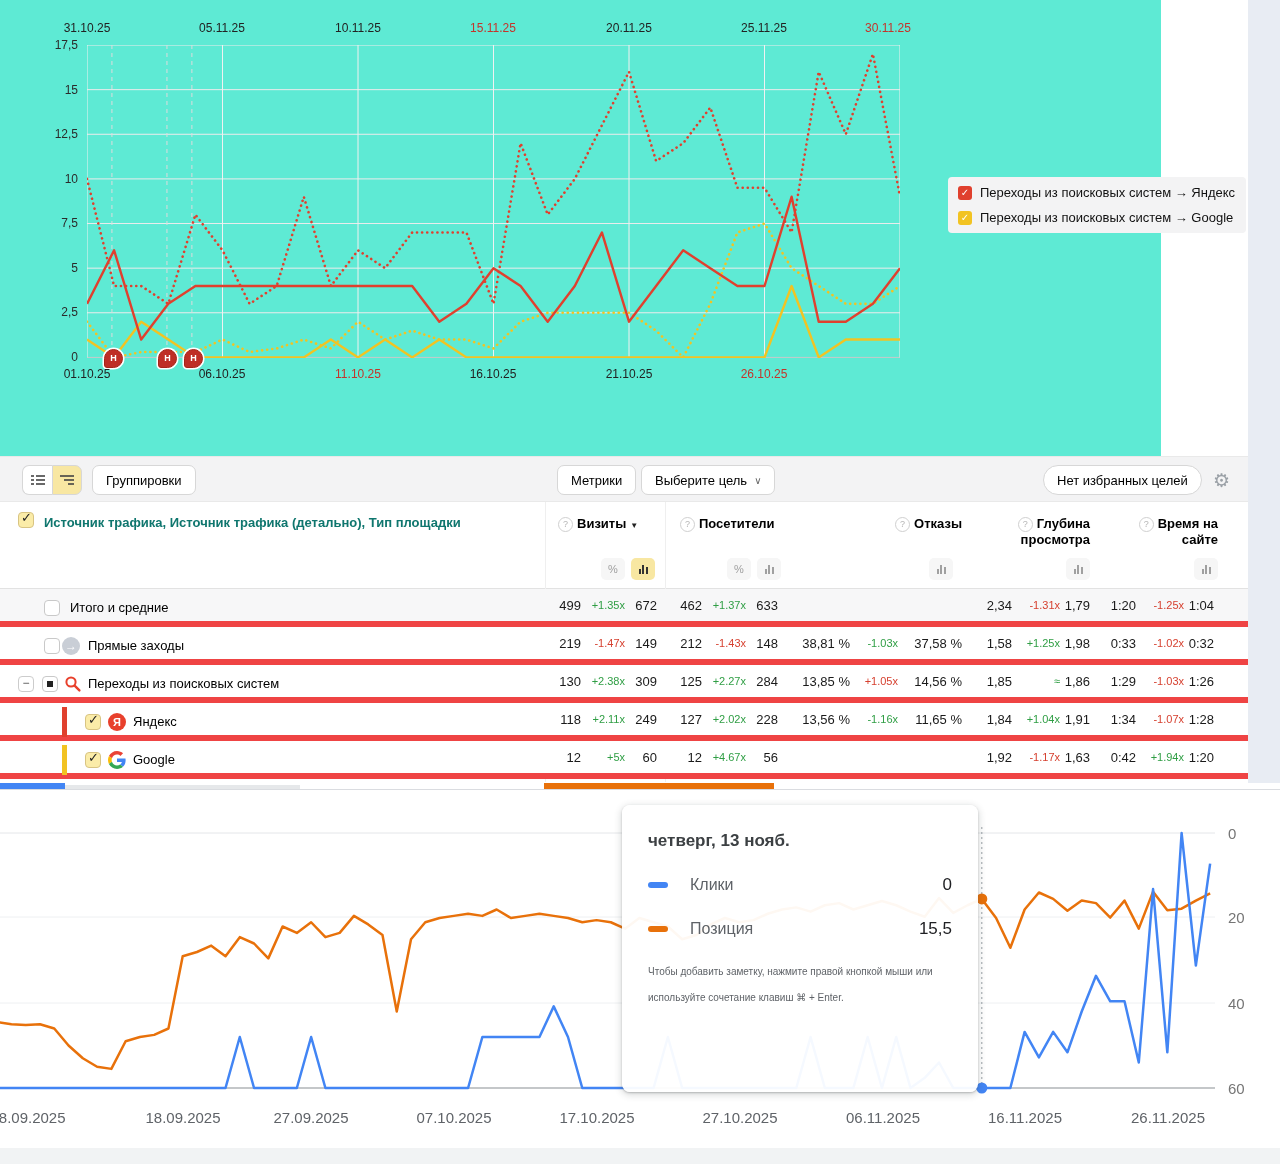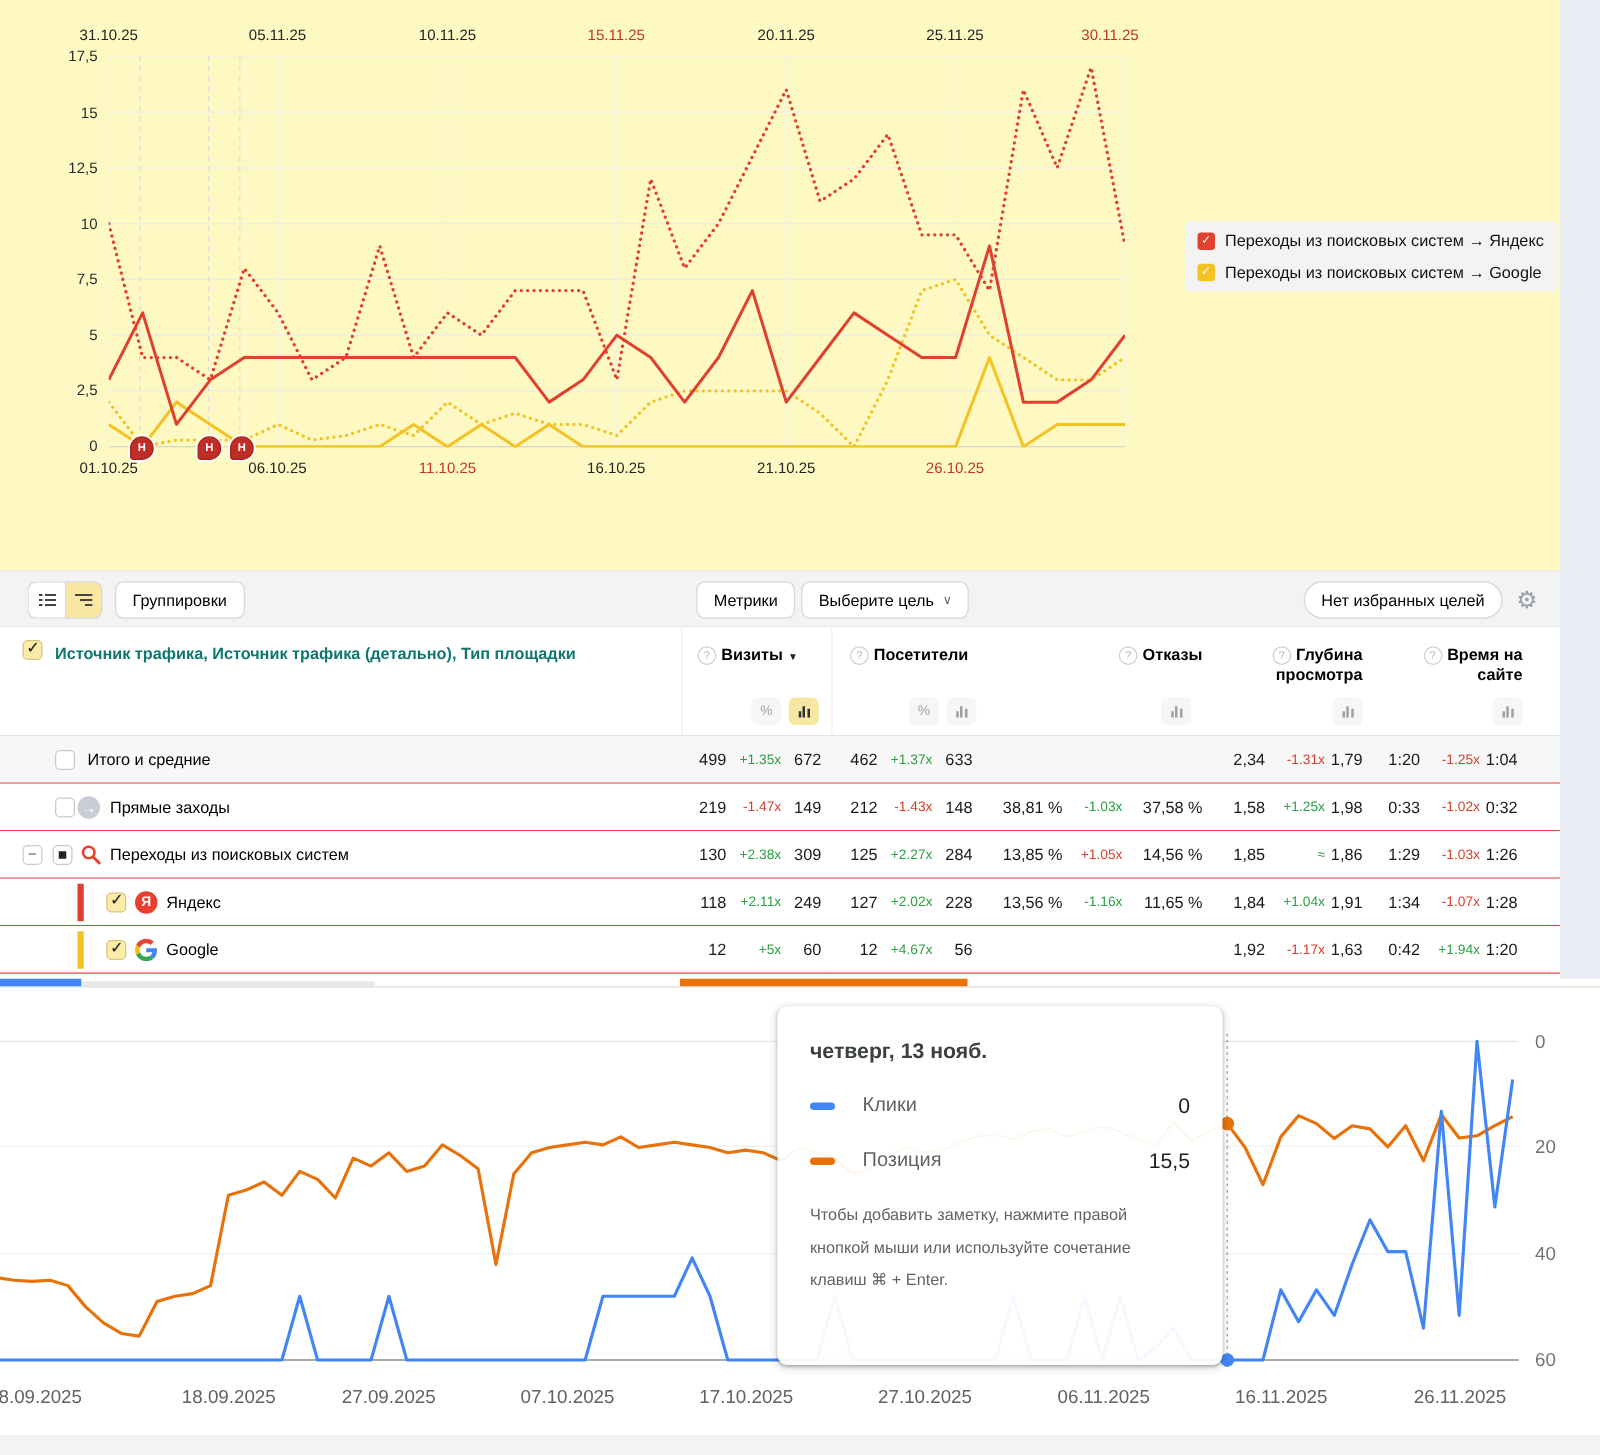--- a/index.html
+++ b/index.html
@@ -1,21 +1,21 @@
 <!DOCTYPE html>
 <html><head>
 <meta charset="utf-8">
 <style>
   html,body{margin:0;padding:0;background:#fff;}
   body{width:1280px;height:1164px;position:relative;overflow:hidden;
        font-family:"Liberation Sans","DejaVu Sans",sans-serif;color:#1a1a1a;}
   svg{display:block}
 
   
-  .sec-top{position:absolute;left:0;top:0;width:1280px;height:456px;background:#fef9c3;}
+  .sec-top{position:absolute;left:0;top:0;width:1161px;height:456px;background:#5eead4;}
   .plot{position:absolute;left:87px;top:45px;width:813px;height:313px;}
   .ylab{position:absolute;left:24px;width:54px;text-align:right;font-size:12px;color:#2b2b2b;}
   .tax-lab,.bax-lab{position:absolute;transform:translateX(-50%);font-size:12px;color:#222;white-space:nowrap;}
   .tax-lab{top:21px}.bax-lab{top:367px}
   .holiday{color:#c4342b;}
   .note-pin{position:absolute;top:349px;width:17px;height:17px;border-radius:50% 50% 50% 3px;
     background:#bf2e26;border:1px solid #a82419;color:#fff;font-size:9px;font-weight:bold;
     line-height:16px;text-align:center;transform:rotate(0);box-shadow:0 0 0 1.5px #fff;}
   .legend{position:absolute;left:948px;top:177px;width:298px;height:56px;background:#f3f3f4;
     border-radius:4px;padding:8px 10px;box-sizing:border-box;display:flex;flex-direction:column;justify-content:space-between;}
@@ -46,21 +46,21 @@
     font-size:9px;line-height:12px;text-align:center;margin-right:4px;vertical-align:1px;font-weight:normal;}
   .sorticon{font-size:8px;margin-left:4px;color:#222;}
   .tg{position:absolute;top:56px;display:flex;gap:6px;}
   .tgl{width:24px;height:22px;border-radius:5px;background:#f6f6f6;color:#a0a0a0;font-size:11px;
     display:flex;align-items:center;justify-content:center;cursor:pointer;}
   .tgl.active{background:#f8e7a2;color:#333;}
   .bars{display:inline-flex;gap:1.5px;align-items:flex-end;height:10px;}
   .bars i{width:2px;background:currentColor;display:block;}
   .bars i:nth-child(1){height:5px}.bars i:nth-child(2){height:9px}.bars i:nth-child(3){height:7px}
   .vline{position:absolute;top:46px;height:280px;width:1px;background:#efefef;}
-  .trow{position:absolute;left:0;width:100%;height:38px;border-bottom:1px solid #ef4444;background:#fff;box-sizing:border-box;}
+  .trow{position:absolute;left:0;width:100%;height:38px;border-bottom:6px solid #ef4444;background:#fff;box-sizing:border-box;}
   .trow.shade{background:#f7f7f8;}
   .rlabel{position:absolute;top:11px;font-size:13px;color:#000;white-space:nowrap;cursor:pointer;}
   .cb{position:absolute;top:11px;width:16px;height:16px;border:1px solid #c9c9c9;border-radius:4px;background:#fff;box-sizing:border-box;cursor:pointer;}
   .cb.checked{background:#fbeca8;border-color:#d8c483;}
   .cb.checked::after{content:"✓";position:absolute;left:2px;top:-3px;font-size:13px;font-weight:bold;color:#222;}
   .cb.ind::after{content:"";position:absolute;left:4px;top:4px;width:6px;height:6px;background:#222;}
   .expander{position:absolute;top:11px;width:16px;height:16px;border:1px solid #ccc;border-radius:4px;background:#fff;
     color:#555;font-size:12px;line-height:13px;text-align:center;box-sizing:border-box;cursor:pointer;}
   .colorbar{position:absolute;left:62px;top:4px;width:5px;height:30px;}
   .ricon{position:absolute;top:10px;width:18px;height:18px;}
@@ -89,21 +89,21 @@
   .dlab{position:absolute;top:326px;transform:translateX(-50%);font-size:15px;color:#5f6368;white-space:nowrap;}
   .gsc-tooltip{position:absolute;left:622px;top:22px;width:356px;height:287px;background:rgba(255,255,255,.95);
     border-radius:8px;box-shadow:0 1px 2px rgba(60,64,67,.3),0 2px 6px 2px rgba(60,64,67,.15);
     padding:26px;box-sizing:border-box;z-index:4;}
   .tt-title{font-size:17px;font-weight:bold;color:#3c4043;}
   .tt-row{display:flex;align-items:center;margin-top:24px;}
   .tt-pill{width:20px;height:6px;border-radius:3px;margin-right:22px;flex:none;}
   .tt-pill.blue{background:#4285f4}.tt-pill.orange{background:#e8710a}
   .tt-label{font-size:16px;color:#5f6368;flex:1;}
   .tt-value{font-size:17px;color:#202124;}
-  .tt-note{margin-top:20px;font-size:13px;line-height:26px;color:#5f6368;}
+  .tt-note{margin-top:20px;font-size:10px;line-height:26px;color:#5f6368;}
   .gsc-footer{position:absolute;left:0;top:365px;width:1280px;height:16px;background:#f1f3f4;}
 </style>
 </head>
 <body>
 
 <section class="sec-top">
   <span class="tax-lab" style="left:87px">31.10.25</span>
   <span class="tax-lab" style="left:222px">05.11.25</span>
   <span class="tax-lab" style="left:358px">10.11.25</span>
   <span class="tax-lab holiday" style="left:493px">15.11.25</span>

